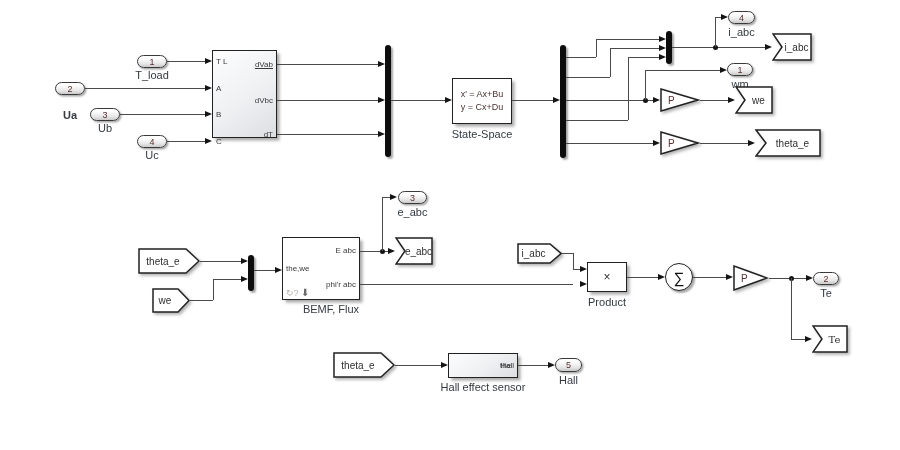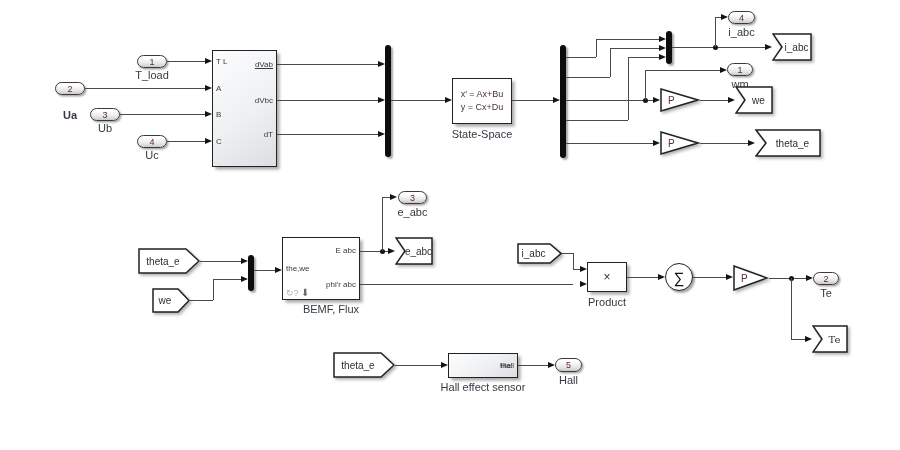--- a/index.html
+++ b/index.html
@@ -76,21 +76,21 @@
 
   <div class="wh" style="left:167px;top:60.5px;width:38px;"></div>
     <div class="ar" style="left:205px;top:57.5px;"></div>
   <div class="wh" style="left:85px;top:87.5px;width:120px;"></div>
     <div class="ar" style="left:205px;top:84.5px;"></div>
   <div class="wh" style="left:120px;top:113.5px;width:85px;"></div>
     <div class="ar" style="left:205px;top:110.5px;"></div>
   <div class="wh" style="left:167px;top:140.5px;width:38px;"></div>
     <div class="ar" style="left:205px;top:137.5px;"></div>
 
-  <div class="blk grad" style="left:212px;top:50px;width:65px;height:117px;">
+  <div class="blk grad" style="left:212px;top:50px;width:65px;height:88px;">
     <span class="plabel" style="left:3px;top:7px;">T L</span>
     <span class="plabel" style="left:3px;top:34px;">A</span>
     <span class="plabel" style="left:3px;top:60px;">B</span>
     <span class="plabel" style="left:3px;top:87px;">C</span>
     <span class="plabel" style="right:3px;top:10px;text-decoration:underline;">dVab</span>
     <span class="plabel" style="right:3px;top:46px;">dVbc</span>
     <span class="plabel" style="right:3px;top:80px;">dT</span>
   </div>
 
   <div class="wh" style="left:277px;top:63.5px;width:101px;"></div>

